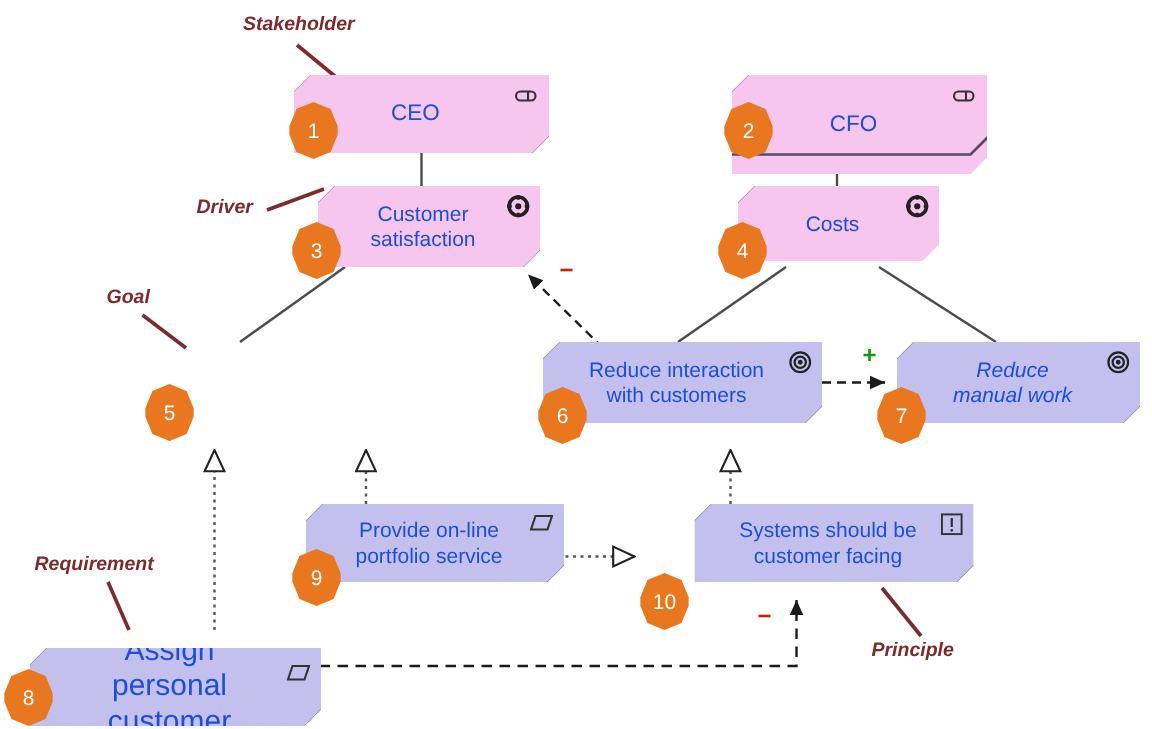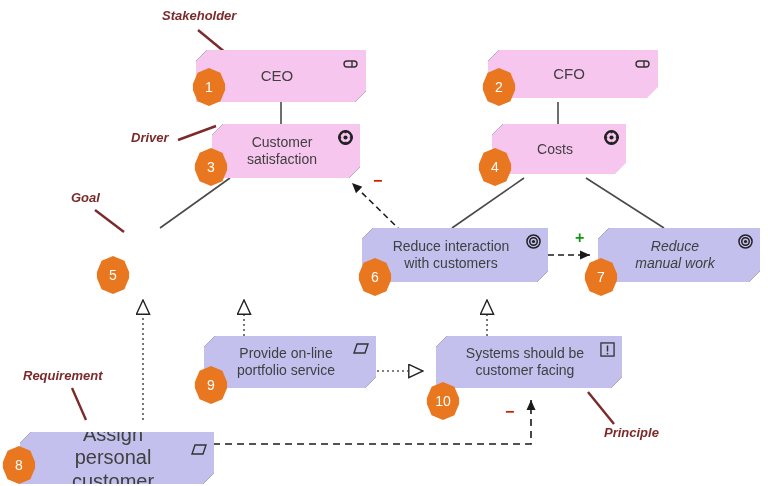--- a/index.html
+++ b/index.html
@@ -2,21 +2,21 @@
 <html><head>
 <meta charset="utf-8">
 <style>
   html,body{margin:0;padding:0;background:#ffffff;}
   body{width:768px;height:486px;overflow:hidden;
        font-family:"Liberation Sans","DejaVu Sans",sans-serif;}
   #stage{position:relative;width:768px;height:486px;background:#fff;}
   #wires{position:absolute;left:0;top:0;width:768px;height:486px;}
   .node{position:absolute;box-sizing:border-box;display:flex;
         align-items:center;justify-content:center;text-align:center;
-        color:#404040;line-height:1.18;z-index:3;}
+        color:#1d4ed8;line-height:1.18;z-index:3;}
   .node .lbl{padding:0 22px 0 14px;pointer-events:none;}
   .motiv{ -webkit-clip-path:polygon(11px 0,100% 0,100% calc(100% - 11px),calc(100% - 11px) 100%,0 100%,0 11px);
           clip-path:polygon(11px 0,100% 0,100% calc(100% - 11px),calc(100% - 11px) 100%,0 100%,0 11px);}
   .shell{position:absolute;inset:0;}
   .shellsvg{position:absolute;left:-2px;top:-2px;}
   .ico{position:absolute;top:6px;right:7px;width:16px;height:16px;z-index:4;}
   .badge{position:absolute;width:38px;height:38px;z-index:6;
          display:flex;align-items:center;justify-content:center;
          color:#fff;font-size:14px;}
   .badge .bn{position:relative;z-index:2;}
@@ -86,21 +86,21 @@
       </svg>
     </span>
   </div>
   <div class="badge" style="left:190px;top:68px;">
     <svg width="38" height="38" viewBox="0 0 38 38">
         <polygon points="19,0 30.4,4.7 35.1,16.1 35.1,21.9 30.4,33.3 19,38 7.6,33.3 2.9,21.9 2.9,16.1 7.6,4.7" fill="#e8771f"></polygon>
       </svg>
     <span class="bn">1</span>
   </div>
 
-  <div class="node motiv" id="n2" style="left:488px;top:50px;width:170px;height:48px;background:#f7c6ef;font-size:15px;">
+  <div class="node motiv" id="n2" style="left:488px;top:50px;width:170px;height:66px;background:#f7c6ef;font-size:15px;">
     <span class="shell">
       <svg class="shellsvg" width="174" height="56" viewBox="0 0 174 56">
         <path d="M13,1 L173,1 L173,43 L161,55 L1,55 L1,13 Z" fill="none" stroke="#5a4a6a" stroke-width="1.8"></path>
       </svg>
     </span>
     <span class="lbl">CFO</span>
     <span class="ico">
       <svg width="16" height="16" viewBox="0 0 16 16">
         <rect x="1" y="5" width="13" height="6" rx="3" fill="none" stroke="#333" stroke-width="1.4"></rect>
         <line x1="9" y1="5" x2="9" y2="11" stroke="#333" stroke-width="1.4"></line>
@@ -263,21 +263,21 @@
       </svg>
     </span>
   </div>
   <div class="badge" style="left:192px;top:366px;">
     <svg width="38" height="38" viewBox="0 0 38 38">
         <polygon points="19,0 30.4,4.7 35.1,16.1 35.1,21.9 30.4,33.3 19,38 7.6,33.3 2.9,21.9 2.9,16.1 7.6,4.7" fill="#e8771f"></polygon>
       </svg>
     <span class="bn">9</span>
   </div>
 
-  <div class="node motiv" id="n10" style="left:436px;top:336px;width:186px;height:52px;background:#c3c0ee;font-size:14px;">
+  <div class="node motiv" id="n10" style="left:463px;top:336px;width:186px;height:52px;background:#c3c0ee;font-size:14px;">
     <span class="shell">
       <svg class="shellsvg" width="190" height="56" viewBox="0 0 190 56">
         <path d="M13,1 L189,1 L189,43 L177,55 L1,55 L1,13 Z" fill="none" stroke="#5a4a6a" stroke-width="1.8"></path>
       </svg>
     </span>
     <span class="lbl">
       <span>Systems should be</span><br>
       <span>customer facing</span>
     </span>
     <span class="ico">
@@ -292,19 +292,19 @@
     <svg width="38" height="38" viewBox="0 0 38 38">
         <polygon points="19,0 30.4,4.7 35.1,16.1 35.1,21.9 30.4,33.3 19,38 7.6,33.3 2.9,21.9 2.9,16.1 7.6,4.7" fill="#e8771f"></polygon>
       </svg>
     <span class="bn">10</span>
   </div>
 
   <div class="ann" style="left:162px;top:8px;">Stakeholder</div>
   <div class="ann" style="left:131px;top:130px;">Driver</div>
   <div class="ann" style="left:71px;top:190px;">Goal</div>
   <div class="ann" style="left:23px;top:368px;">Requirement</div>
-  <div class="ann" style="left:581px;top:425px;margin-left:23px;">Principle</div>
+  <div class="ann" style="left:581px;top:425px;">Principle</div>
 
   <div class="sign neg" style="left:373px;top:172px;">−</div>
   <div class="sign pos" style="left:575px;top:229px;">+</div>
   <div class="sign neg" style="left:505px;top:403px;">−</div>
 
 </div>
 
 </body></html>

